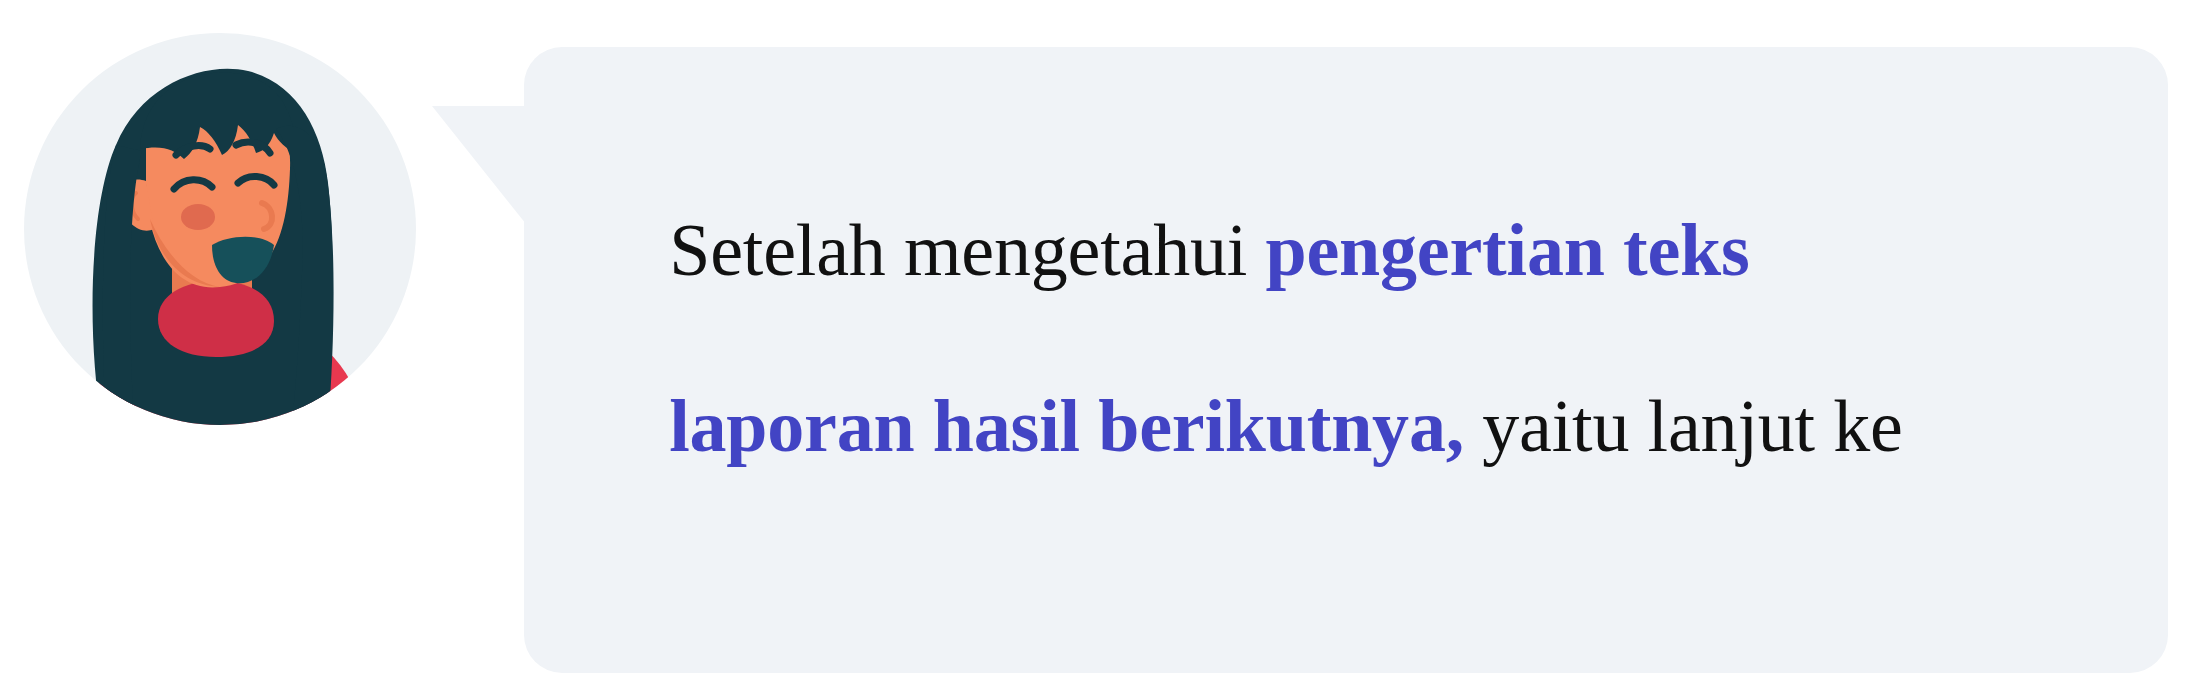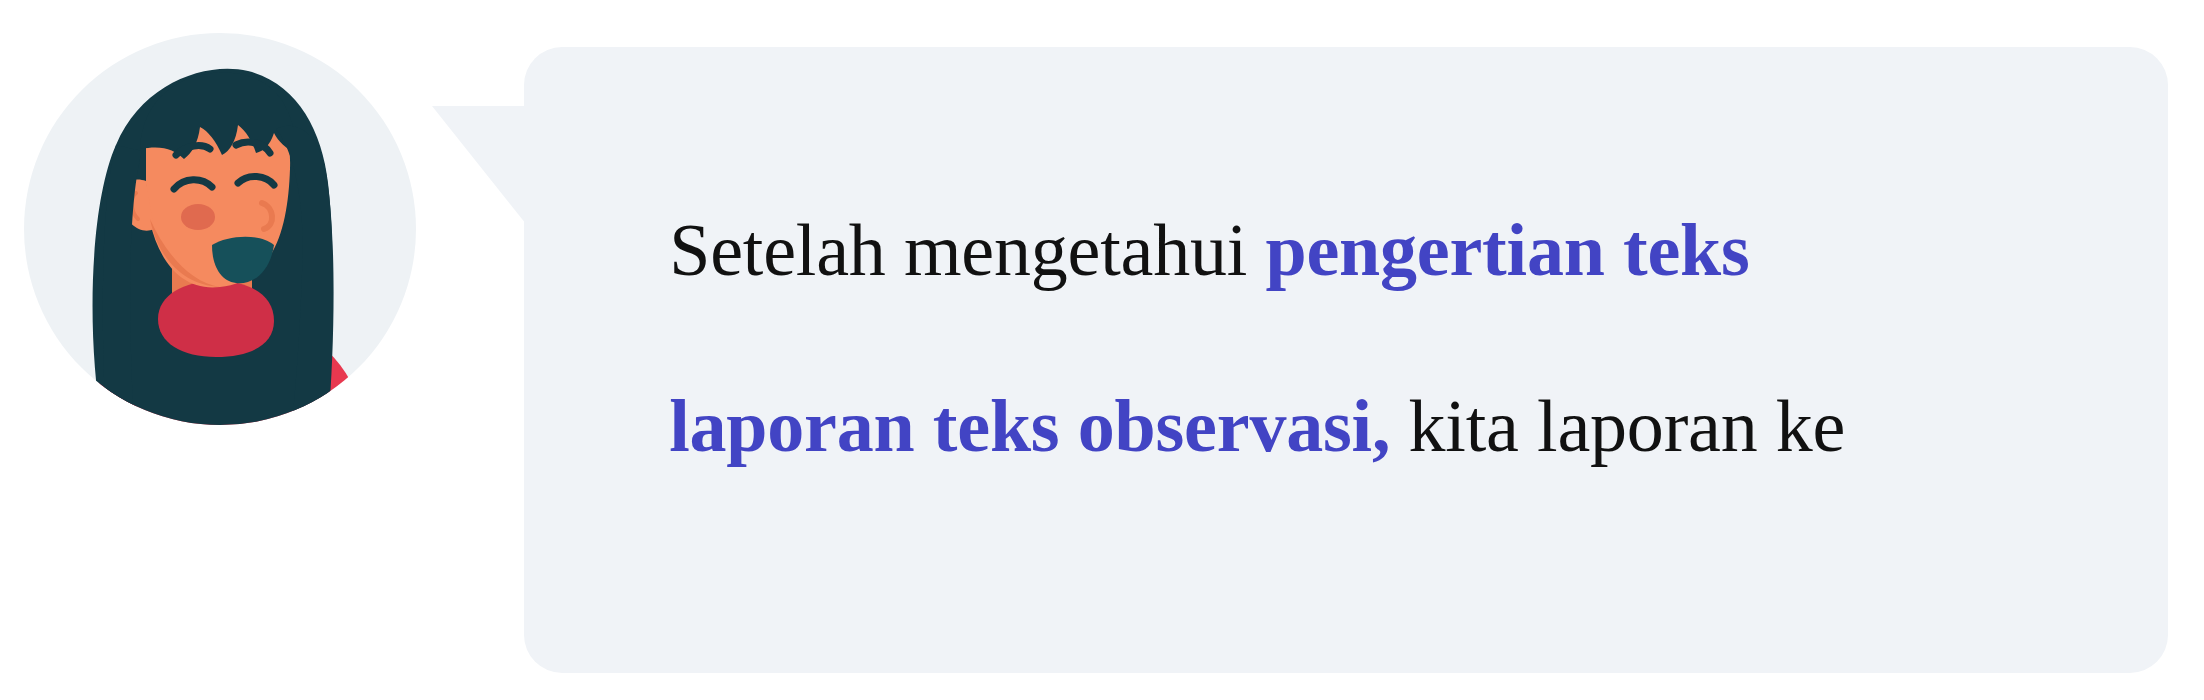--- a/index.html
+++ b/index.html
@@ -130,18 +130,18 @@
       </g>
     </svg>
   </div>
 
   <div id="bubble-tail"></div>
 
   <div id="bubble"></div>
 
   <div id="bubble-text">
     <span class="seg plain">Setelah mengetahui </span><span class="seg blue">pengertian teks</span><br>
-    <span class="seg blue">laporan teks observasi,</span><span class="seg plain"> kita laporan ke</span><br>
+    <span class="seg blue">laporan hasil berikutnya,</span><span class="seg plain"> yaitu lanjut ke</span><br>
     <br>
     
   </div>
 
 </div>
 
 </body></html>

